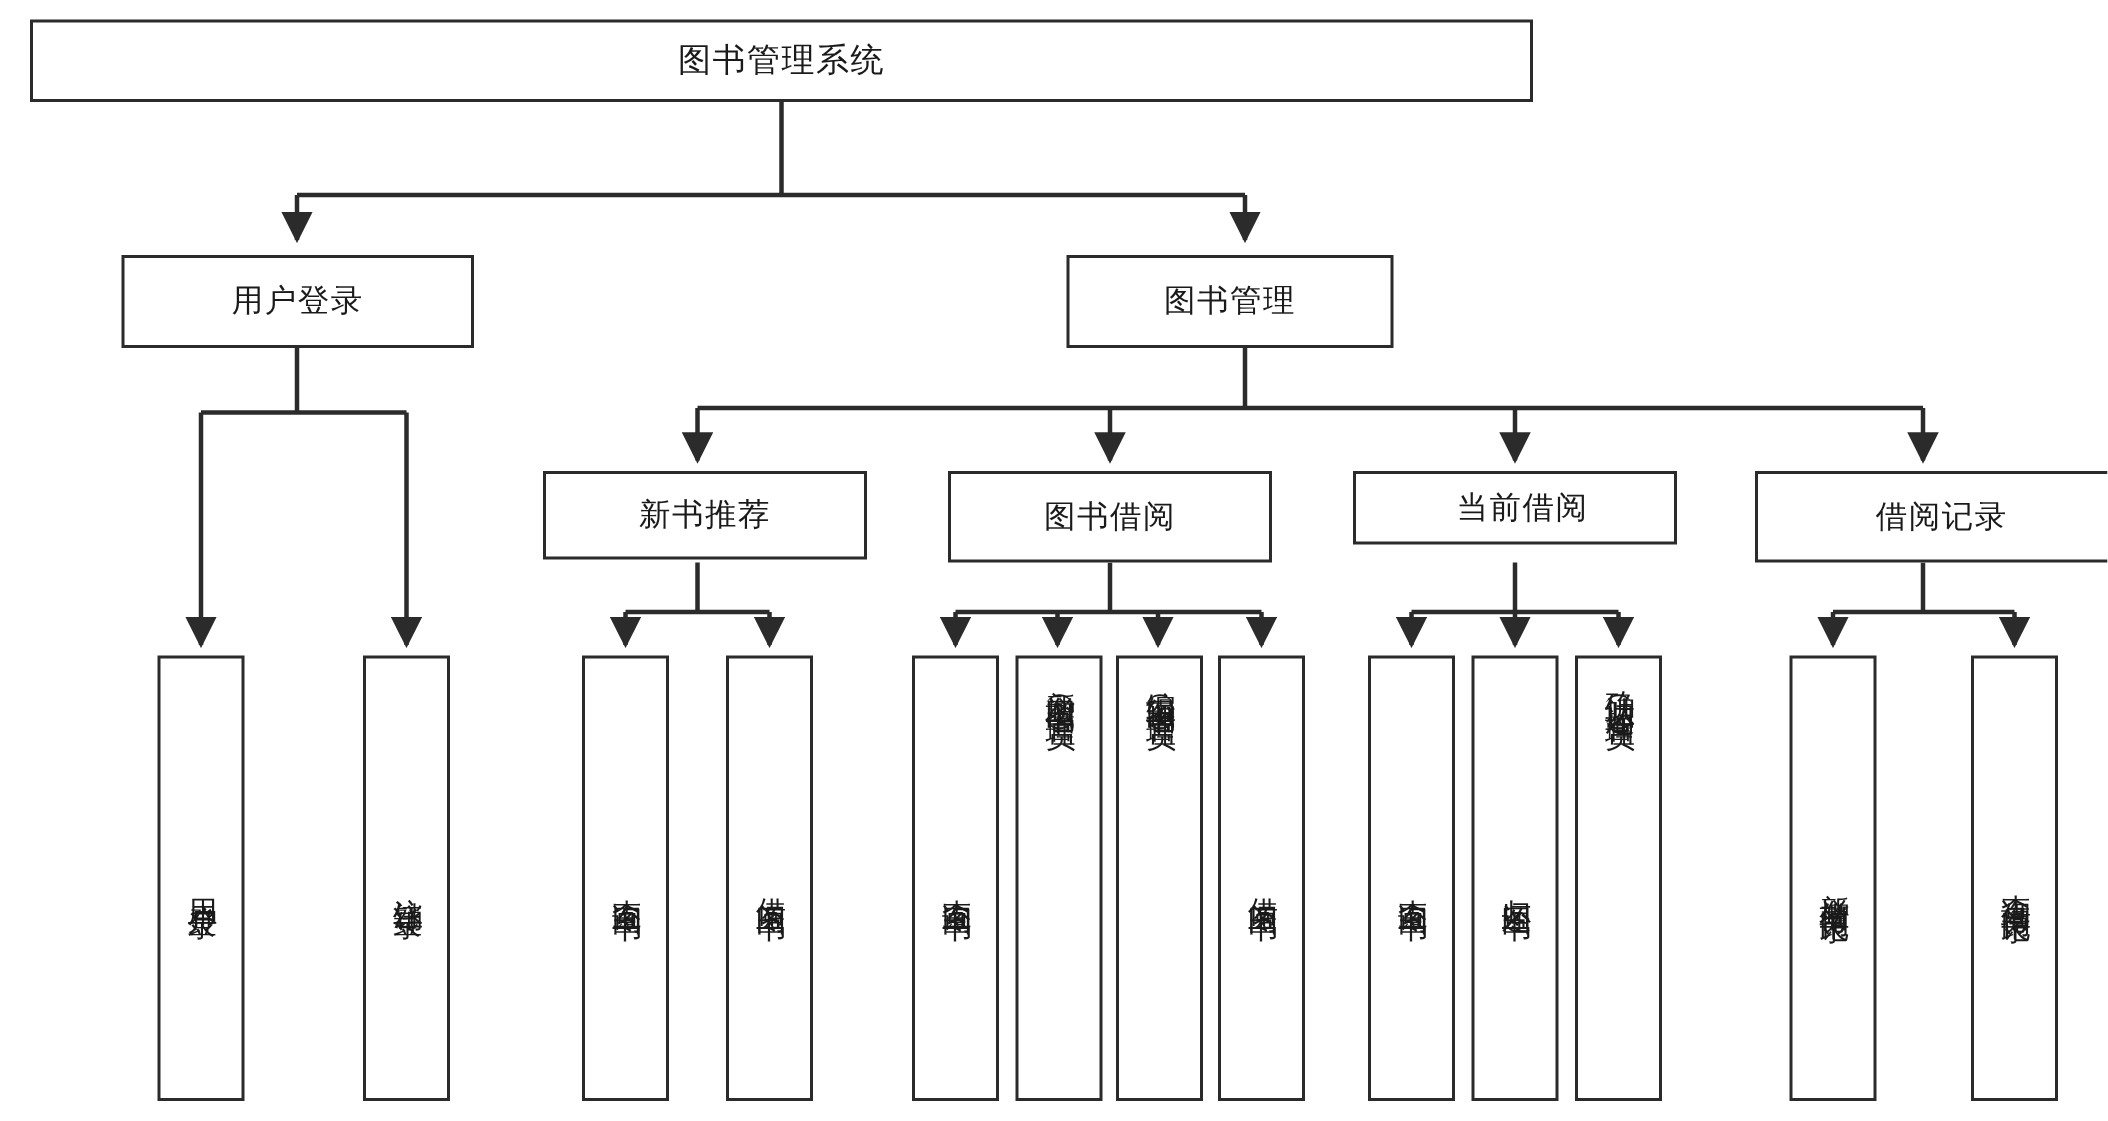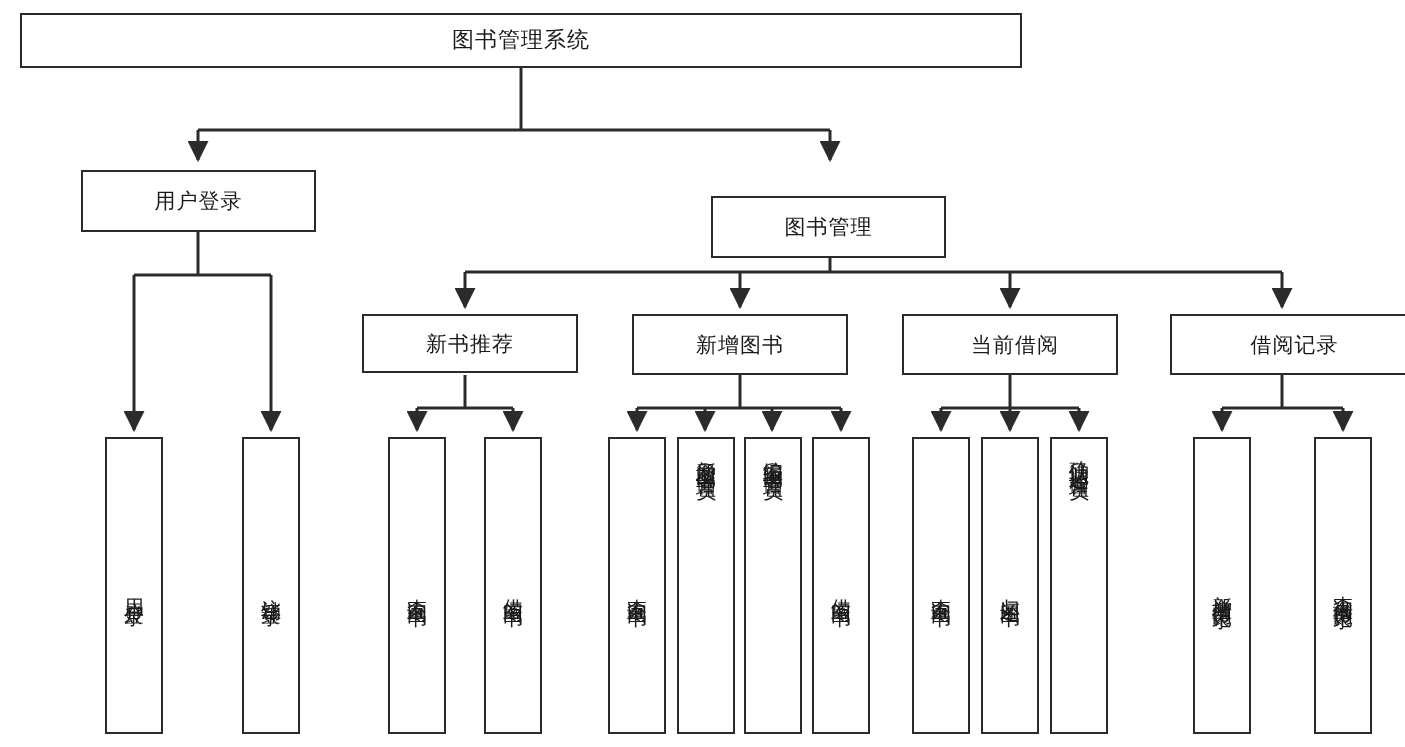--- a/index.html
+++ b/index.html
@@ -135,31 +135,31 @@
     </g>
   </svg>
 
   <div class="node horiz root" style="left:20px; top:13px; width:1002px; height:55px;">
     <span>图书管理系统</span>
   </div>
 
   <div class="node horiz" style="left:81px; top:170px; width:235px; height:62px;">
     <span>用户登录</span>
   </div>
-  <div class="node horiz" style="left:711px; top:170px; width:235px; height:62px;margin-top:26px;">
+  <div class="node horiz" style="left:711px; top:170px; width:218px; height:62px;">
     <span>图书管理</span>
   </div>
 
   <div class="node horiz" style="left:362px; top:314px; width:216px; height:59px;">
     <span>新书推荐</span>
   </div>
   <div class="node horiz" style="left:632px; top:314px; width:216px; height:61px;">
-    <span>新增图书</span>
-  </div>
-  <div class="node horiz" style="left:902px; top:314px; width:216px; height:61px;padding-left:10px;">
+    <span>图书借阅</span>
+  </div>
+  <div class="node horiz" style="left:902px; top:314px; width:216px; height:49px;padding-left:10px;">
     <span>当前借阅</span>
   </div>
   <div class="node horiz" style="left:1170px; top:314px; width:249px; height:61px;">
     <span>借阅记录</span>
   </div>
 
   <div class="node leaf" style="left:105px; top:437px; width:58px; height:297px;">
     <div class="leafwrap">
         <span class="vtext">用户登录</span>
       </div>

